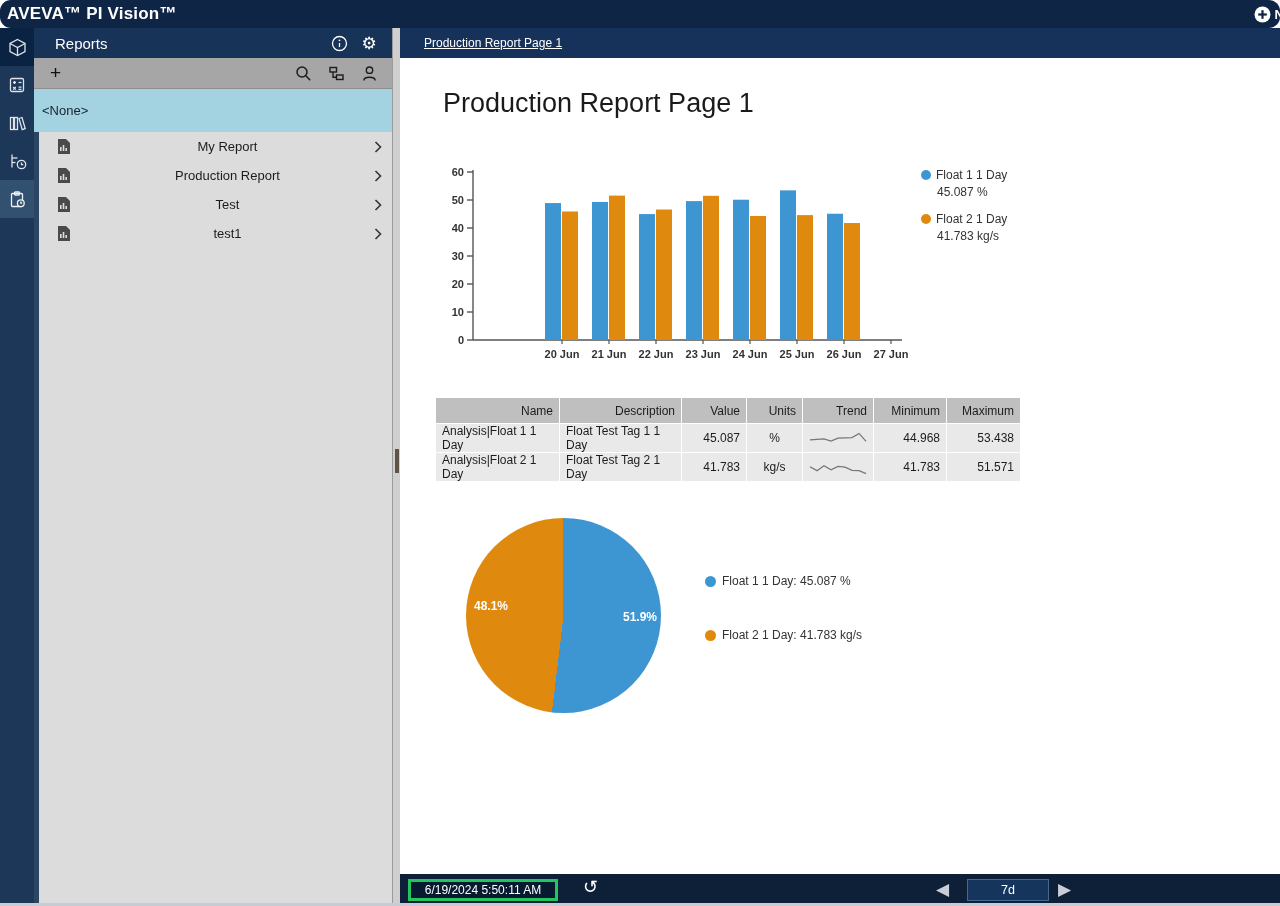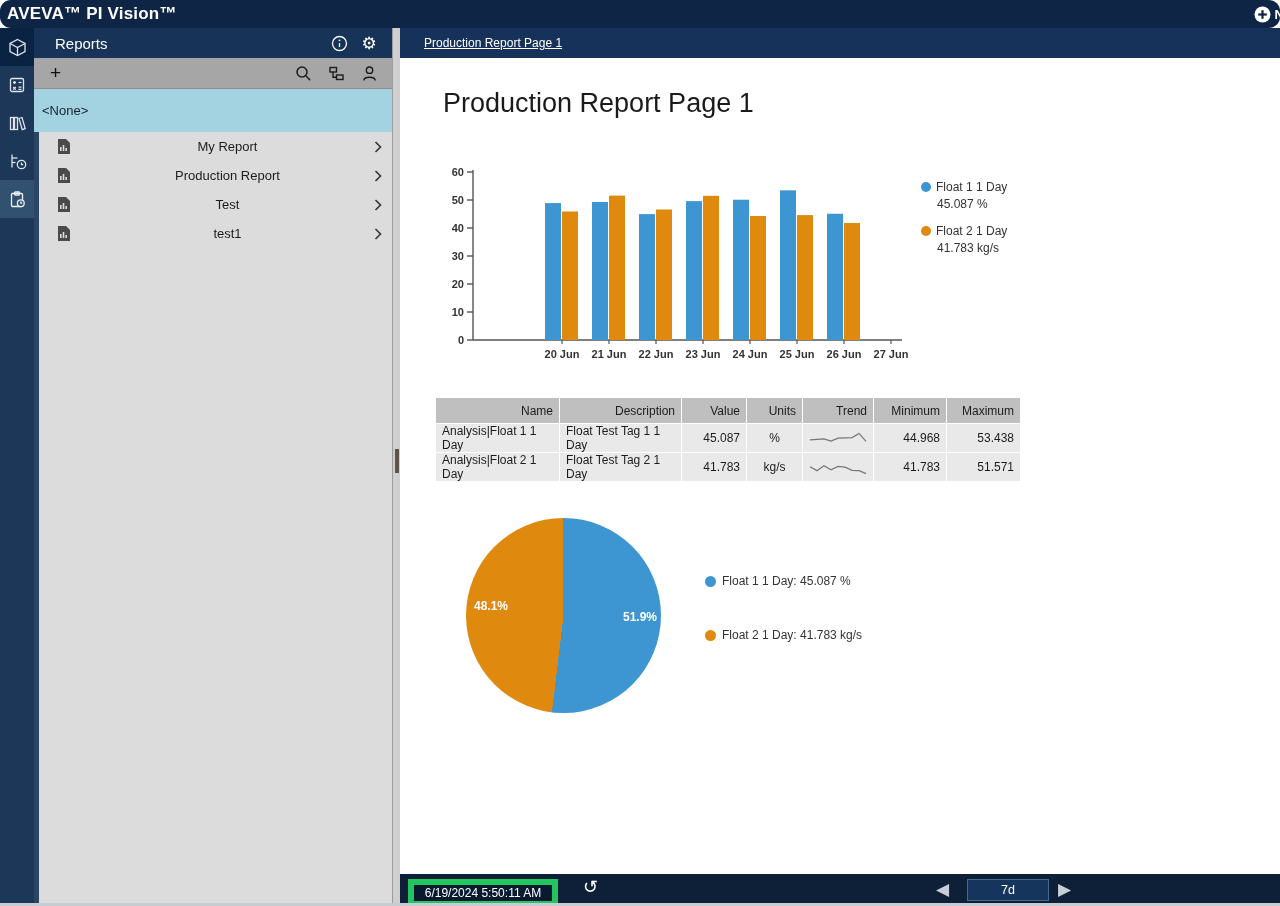--- a/index.html
+++ b/index.html
@@ -41,21 +41,21 @@
 
   
   .breadcrumb-bar { position:absolute; left:400px; top:28px; width:880px; height:30px; background:#16325a; display:flex; align-items:center; }
   .breadcrumb-link { color:#fff; font-size:12px; text-decoration:underline; margin-left:24px; cursor:pointer; }
   .content { position:absolute; left:400px; top:58px; width:880px; height:848px; background:#fff; }
   .page-title { position:absolute; left:43px; top:30px; font-size:27px; color:#1a1a1a; }
 
   
   #bar-svg { position:absolute; left:40px; top:104px; }
   .ax { font-family:"Liberation Sans", sans-serif; font-size:11px; font-weight:bold; fill:#333; }
-  .bar-legend { position:absolute; left:521px; top:110px;margin-top:12px; }
+  .bar-legend { position:absolute; left:521px; top:110px; }
   .bl-entry { margin-bottom:13px; }
   .bl-line1 { display:flex; align-items:center; gap:5px; font-size:12px; color:#333; }
   .bl-line2 { font-size:12px; color:#333; margin:3px 0 0 16px; }
   .dot { width:10px; height:10px; border-radius:50%; flex:none; }
 
   
   .pi-table { position:absolute; left:35px; top:339px; border-collapse:collapse; table-layout:fixed; font-size:12px; color:#1c1c1c; }
   .pi-table th { background:#bfbfbf; font-weight:normal; text-align:right; height:26px; padding:0 6px; border:1px solid #fff; }
   .pi-table td { background:#e9e9e9; height:20px; padding:0 6px; border:1px solid #fff; }
   .pi-table .num { text-align:right; }
@@ -67,21 +67,21 @@
   #pie { width:195px; height:195px; border-radius:50%; }
   .pie-label { position:absolute; transform:translate(-50%,-50%); color:#fff; font-size:12px; font-weight:bold; }
   .pie-label.l1 { left:174px; top:99px; }
   .pie-label.l2 { left:25px; top:88px; }
   .pie-legend { position:absolute; left:305px; top:476px; }
   .pl-entry { display:flex; align-items:center; gap:6px; font-size:12px; color:#333; margin-bottom:8px;margin-top:40px; }
   .pl-entry .dot { width:11px; height:11px; }
 
   
   .time-bar { position:absolute; left:0; bottom:0; width:880px; height:32px; background:#0d2038; }
-  .date-box { position:absolute; left:8px; top:5px; width:150px; height:28px; background:#081a30; border:6px solid #22c55e; color:#fff; font-size:12px; display:flex; align-items:center; justify-content:center; cursor:pointer; }
+  .date-box { position:absolute; left:8px; top:5px; width:150px; height:22px; background:#081a30; border:3px solid #22c55e; color:#fff; font-size:12px; display:flex; align-items:center; justify-content:center; cursor:pointer; }
   .refresh { position:absolute; left:183px; top:2px; color:#fff; font-size:18px; cursor:pointer; }
   .tri { position:absolute; top:4px; color:#c9ced6; font-size:17px; cursor:pointer; line-height:24px;}
   .tri.back { left:536px; }
   .tri.fwd { left:658px; }
   .dur-box { position:absolute; left:567px; top:5px; width:82px; height:22px; background:#16355c; border:1px solid #466a8e; color:#fff; font-size:12.5px; display:flex; align-items:center; justify-content:center; cursor:pointer; }
 
   .bottom-edge { position:absolute; left:0; bottom:0; width:1280px; height:3px; background:#c6ccd3; }
 </style>
 </head>
 <body>

